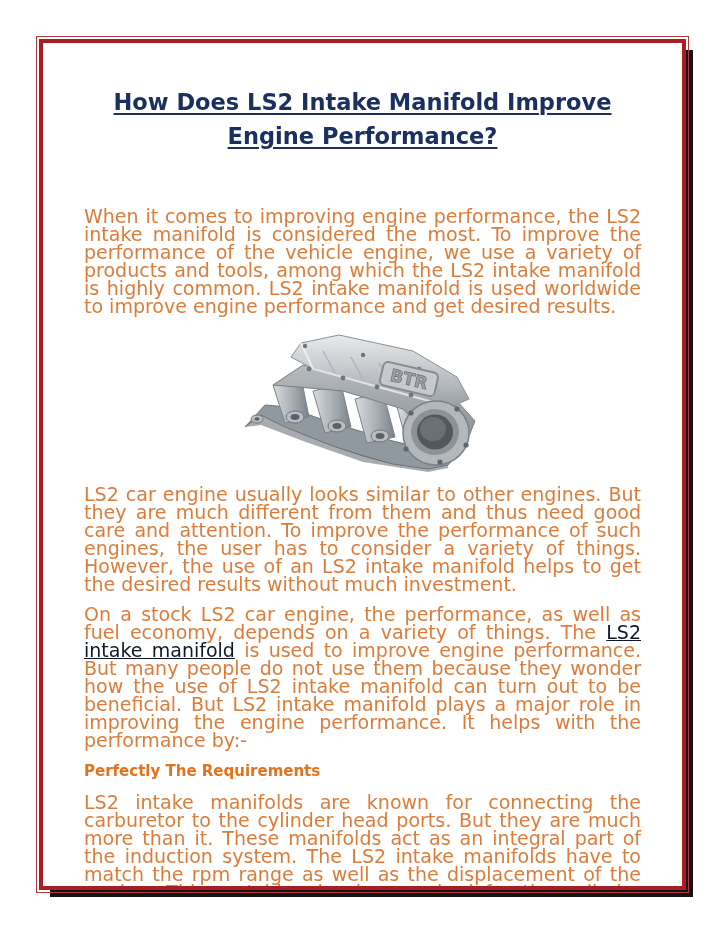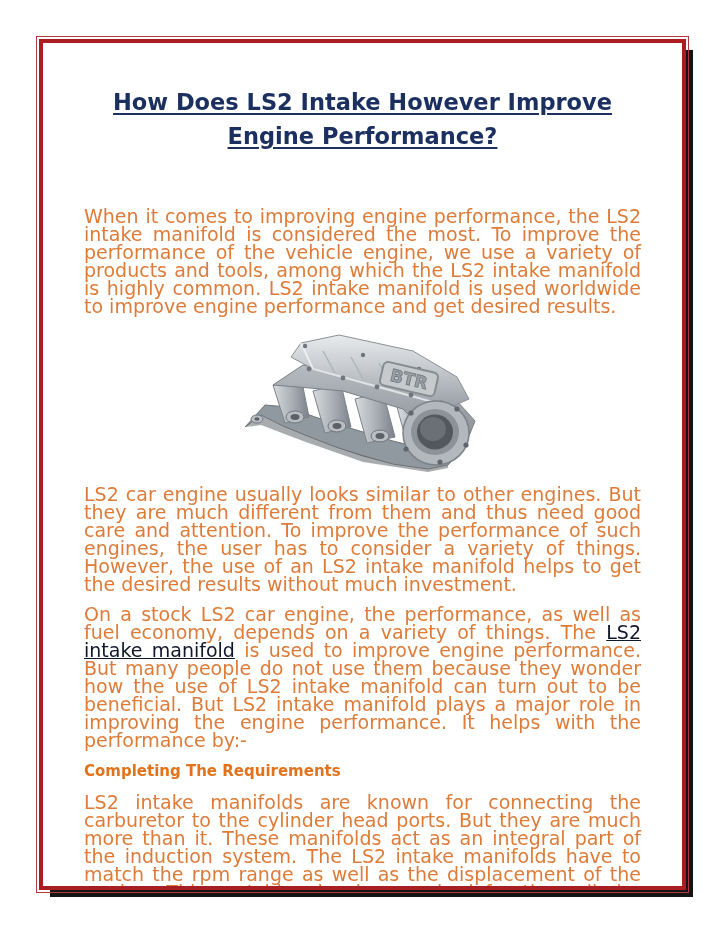--- a/index.html
+++ b/index.html
@@ -71,21 +71,21 @@
     color: #0f172a;
     cursor: pointer;
   }
 </style>
 </head>
 <body>
 
 <div class="frame">
   <div class="content">
 
-    <h1 class="title">How Does LS2 Intake However Improve Engine Performance?</h1>
+    <h1 class="title">How Does LS2 Intake Manifold Improve Engine Performance?</h1>
 
     <p class="para">When it comes to improving engine performance, the LS2 intake manifold is considered the most. To improve the performance of the vehicle engine, we use a variety of products and tools, among which the LS2 intake manifold is highly common. LS2 intake manifold is used worldwide to improve engine performance and get desired results.</p>
 
     <div class="figure">
       <svg width="240" height="145" viewBox="0 0 240 145" role="img" aria-label="LS2 intake manifold photo">
         <defs>
           <linearGradient id="lidGrad" x1="0" y1="0" x2="0" y2="1">
             <stop offset="0" stop-color="#e8eaec"></stop>
             <stop offset="0.5" stop-color="#c3c7cb"></stop>
             <stop offset="1" stop-color="#9aa0a6"></stop>
@@ -154,20 +154,20 @@
           <circle cx="197" cy="133" r="2.6" fill="#61666c"></circle>
           <circle cx="163" cy="120" r="2.6" fill="#61666c"></circle>
         </g>
       </svg>
     </div>
 
     <p class="para">LS2 car engine usually looks similar to other engines. But they are much different from them and thus need good care and attention. To improve the performance of such engines, the user has to consider a variety of things. However, the use of an LS2 intake manifold helps to get the desired results without much investment.</p>
 
     <p class="para"><span>On a stock LS2 car engine, the performance, as well as fuel economy, depends on a variety of things. The </span><a href="#" class="doc-link">LS2 intake manifold</a><span> is used to improve engine performance. But many people do not use them because they wonder how the use of LS2 intake manifold can turn out to be beneficial. But LS2 intake manifold plays a major role in improving the engine performance. It helps with the performance by:-</span></p>
 
-    <h2 class="heading">Completing The Requirements</h2>
+    <h2 class="heading">Perfectly The Requirements</h2>
 
     <p class="para">LS2 intake manifolds are known for connecting the carburetor to the cylinder head ports. But they are much more than it. These manifolds act as an integral part of the induction system. The LS2 intake manifolds have to match the rpm range as well as the displacement of the engine. This matching is also required for the cylinder head and camshaft airflow characteristics. The LS2 intake manifolds include a cold air intake kit, which is required for improving the performance of the vehicle engine. The manifolds upgrade the cold air intake kit and help the engine perform better.</p>
 
     <h2 class="heading">Match Manifold</h2>
 
   </div>
 </div>
 
 </body></html>

